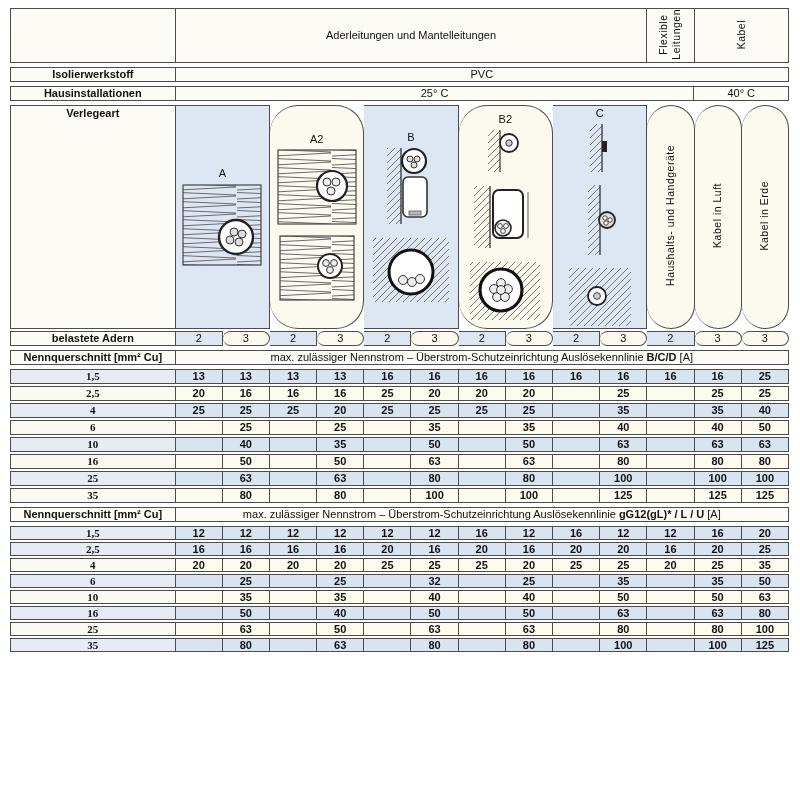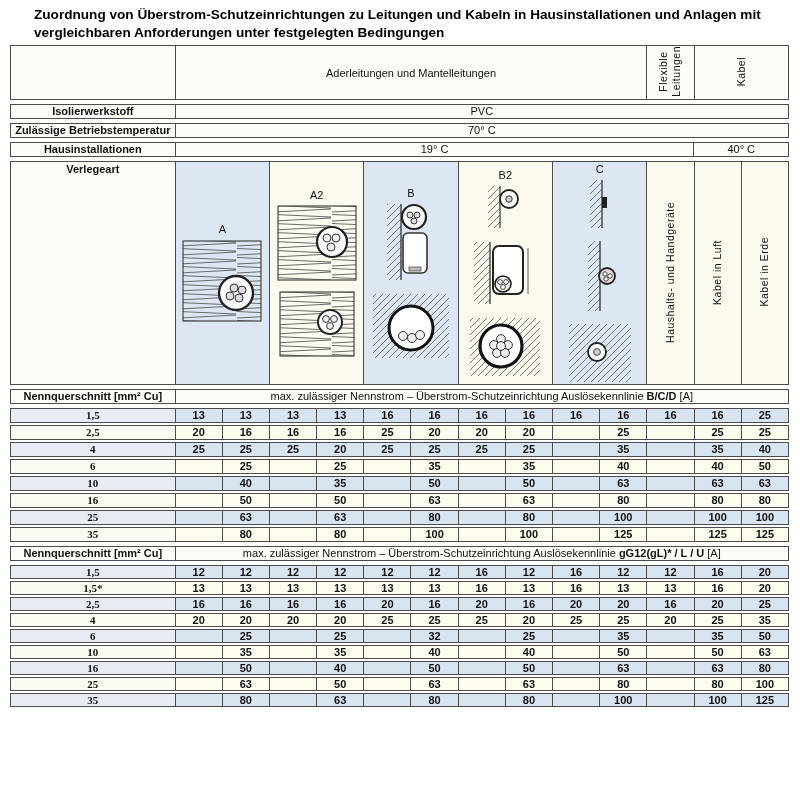--- a/index.html
+++ b/index.html
@@ -14,21 +14,21 @@
   table.grid td:first-child{border-left-width:1px;font-weight:bold;}
   td.lblL{text-align:left;padding-left:5px;background:#faf9f3;}
   td.info{background:#f2f1ec;}
   td.topblock{height:80px;vertical-align:top;background:#fdfdf8;}
   td.vrot{vertical-align:middle;background:#fdfdf8;}
   .vt{writing-mode:vertical-rl;transform:rotate(180deg);display:inline-block;font-size:10.5px;line-height:1.25;letter-spacing:0.5px;}
 
   
   td.vcell{height:240px;vertical-align:top;padding:0;}
   .bgblue{background:#dce7f3 !important;}
-  .bgcream{background:#fcfaee !important;}
+  .bgcream{background:#fcfaee !important;border-radius:28px;}
   .vletter{font-size:11px;padding-top:1px;height:15px;}
   .figcol{display:flex;flex-direction:column;align-items:center;}
 
   
   td.ad{font-size:11px;}
   tr.blue td.val{background:#d9e4f1;font-weight:bold;}
   tr.cream td.val{background:#fcfbee;font-weight:bold;}
   tr.blue td.lbl{background:#e7ecf4;}
   tr.cream td.lbl{background:#fbfaf2;}
   td.lbl{font-family:"Liberation Serif",serif;font-weight:bold;font-size:11.5px;}
@@ -49,21 +49,20 @@
     <pattern id="zig" width="58" height="9" patternUnits="userSpaceOnUse">
       <path d="M0,1.5 L57,4 M57,5 L0,8" stroke="#6a6a6a" stroke-width="1.1" fill="none"></path>
     </pattern>
     <pattern id="hatch" width="7" height="7" patternUnits="userSpaceOnUse">
       <path d="M0,7 L7,0" stroke="#6a6a6a" stroke-width="0.9"></path>
     </pattern>
   </defs>
 </svg>
 
 <div class="page">
-  <div class="title">Zuordnung von Überstrom-Schutzeinrichtungen zu Leitungen und Kabeln in Hausinstallationen und Anlagen mit vergleichbaren Anforderungen unter festgelegten Bedingungen</div>
 
   <table class="grid">
       <colgroup>
         <col style="width: 165px;">
         <col style="width: 47px;">
         <col style="width: 47px;">
         <col style="width: 47px;">
         <col style="width: 47px;">
         <col style="width: 47px;">
         <col style="width: 47px;">
@@ -125,46 +124,22 @@
         <col style="width: 47px;">
         <col style="width: 47px;">
         <col style="width: 47px;">
         <col style="width: 47px;">
         <col style="width: 47px;">
         <col style="width: 47px;">
         <col style="width: 47px;">
       </colgroup>
     <tbody>
         <tr>
-      <td class="lblL">Zulässige Betriebstemperatur</td>
-      <td class="info" colspan="13">70° C</td>
-    </tr>
-  </tbody>
-    </table>
-  <table class="grid">
-      <colgroup>
-        <col style="width: 165px;">
-        <col style="width: 47px;">
-        <col style="width: 47px;">
-        <col style="width: 47px;">
-        <col style="width: 47px;">
-        <col style="width: 47px;">
-        <col style="width: 47px;">
-        <col style="width: 47px;">
-        <col style="width: 47px;">
-        <col style="width: 47px;">
-        <col style="width: 47px;">
-        <col style="width: 47px;">
-        <col style="width: 47px;">
-        <col style="width: 47px;">
-      </colgroup>
-    <tbody>
-        <tr>
       <td class="lblL">Hausinstallationen</td>
-      <td class="info" colspan="11">19° C</td>
+      <td class="info" colspan="11">25° C</td>
       <td class="info" colspan="2">40° C</td>
     </tr>
   </tbody>
     </table>
 
   <table class="grid">
       <colgroup>
         <col style="width: 165px;">
         <col style="width: 47px;">
         <col style="width: 47px;">
@@ -300,20 +275,36 @@
       <td class="vcell bgcream vrot">
         <span class="vt">Haushalts- und Handgeräte</span>
       </td>
       <td class="vcell bgcream vrot">
         <span class="vt">Kabel in Luft</span>
       </td>
       <td class="vcell bgcream vrot">
         <span class="vt">Kabel in Erde</span>
       </td>
     </tr>
+    <tr id="adern-row">
+      <td class="lblL">belastete Adern</td>
+    <td class="ad bgblue">2</td>
+          <td class="ad bgcream">3</td>
+          <td class="ad bgblue">2</td>
+          <td class="ad bgcream">3</td>
+          <td class="ad bgblue">2</td>
+          <td class="ad bgcream">3</td>
+          <td class="ad bgblue">2</td>
+          <td class="ad bgcream">3</td>
+          <td class="ad bgblue">2</td>
+          <td class="ad bgcream">3</td>
+          <td class="ad bgblue">2</td>
+          <td class="ad bgcream">3</td>
+          <td class="ad bgcream">3</td>
+        </tr>
   </tbody>
     </table>
 
   <table class="grid">
       <colgroup>
         <col style="width: 165px;">
         <col style="width: 47px;">
         <col style="width: 47px;">
         <col style="width: 47px;">
         <col style="width: 47px;">
@@ -544,36 +535,20 @@
           <td class="val">12</td>
           <td class="val">12</td>
           <td class="val">16</td>
           <td class="val">12</td>
           <td class="val">16</td>
           <td class="val">12</td>
           <td class="val">12</td>
           <td class="val">16</td>
           <td class="val">20</td>
         </tr>
-        <tr class="cream">
-          <td class="lbl">1,5*</td>
-          <td class="val">13</td>
-          <td class="val">13</td>
-          <td class="val">13</td>
-          <td class="val">13</td>
-          <td class="val">13</td>
-          <td class="val">13</td>
-          <td class="val">16</td>
-          <td class="val">13</td>
-          <td class="val">16</td>
-          <td class="val">13</td>
-          <td class="val">13</td>
-          <td class="val">16</td>
-          <td class="val">20</td>
-        </tr>
         <tr class="blue">
           <td class="lbl">2,5</td>
           <td class="val">16</td>
           <td class="val">16</td>
           <td class="val">16</td>
           <td class="val">16</td>
           <td class="val">20</td>
           <td class="val">16</td>
           <td class="val">20</td>
           <td class="val">16</td>

